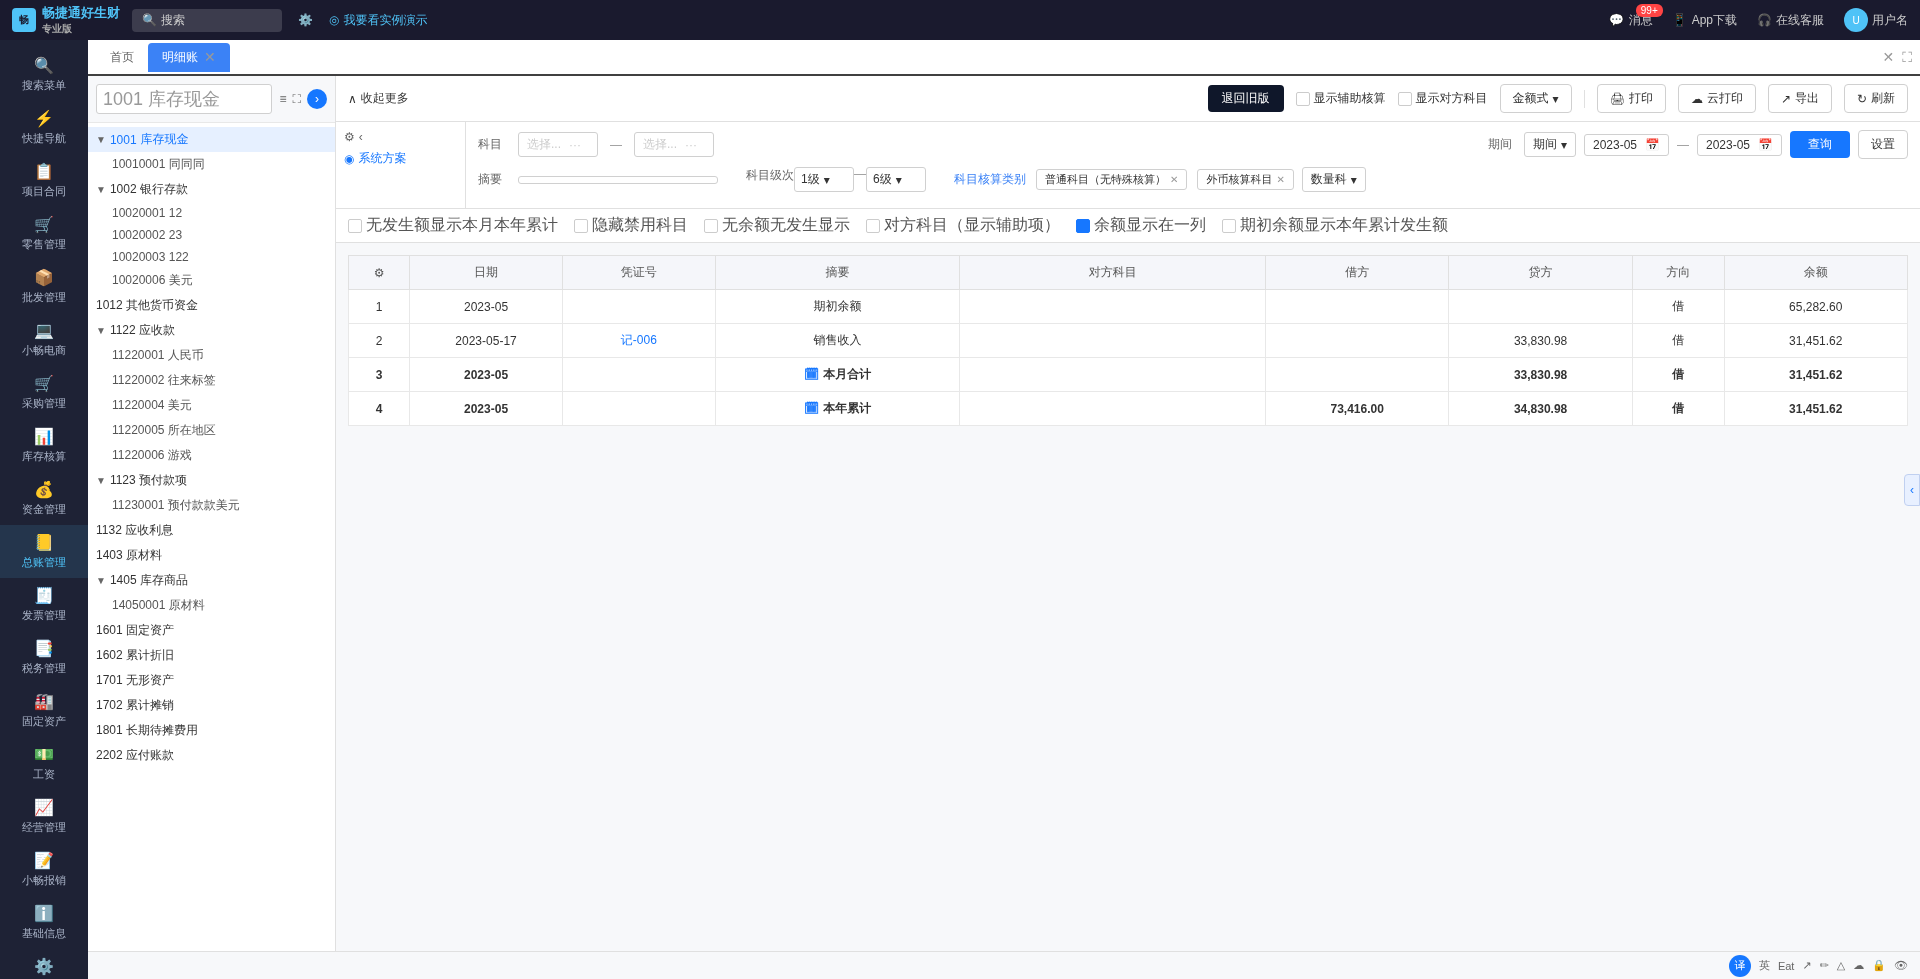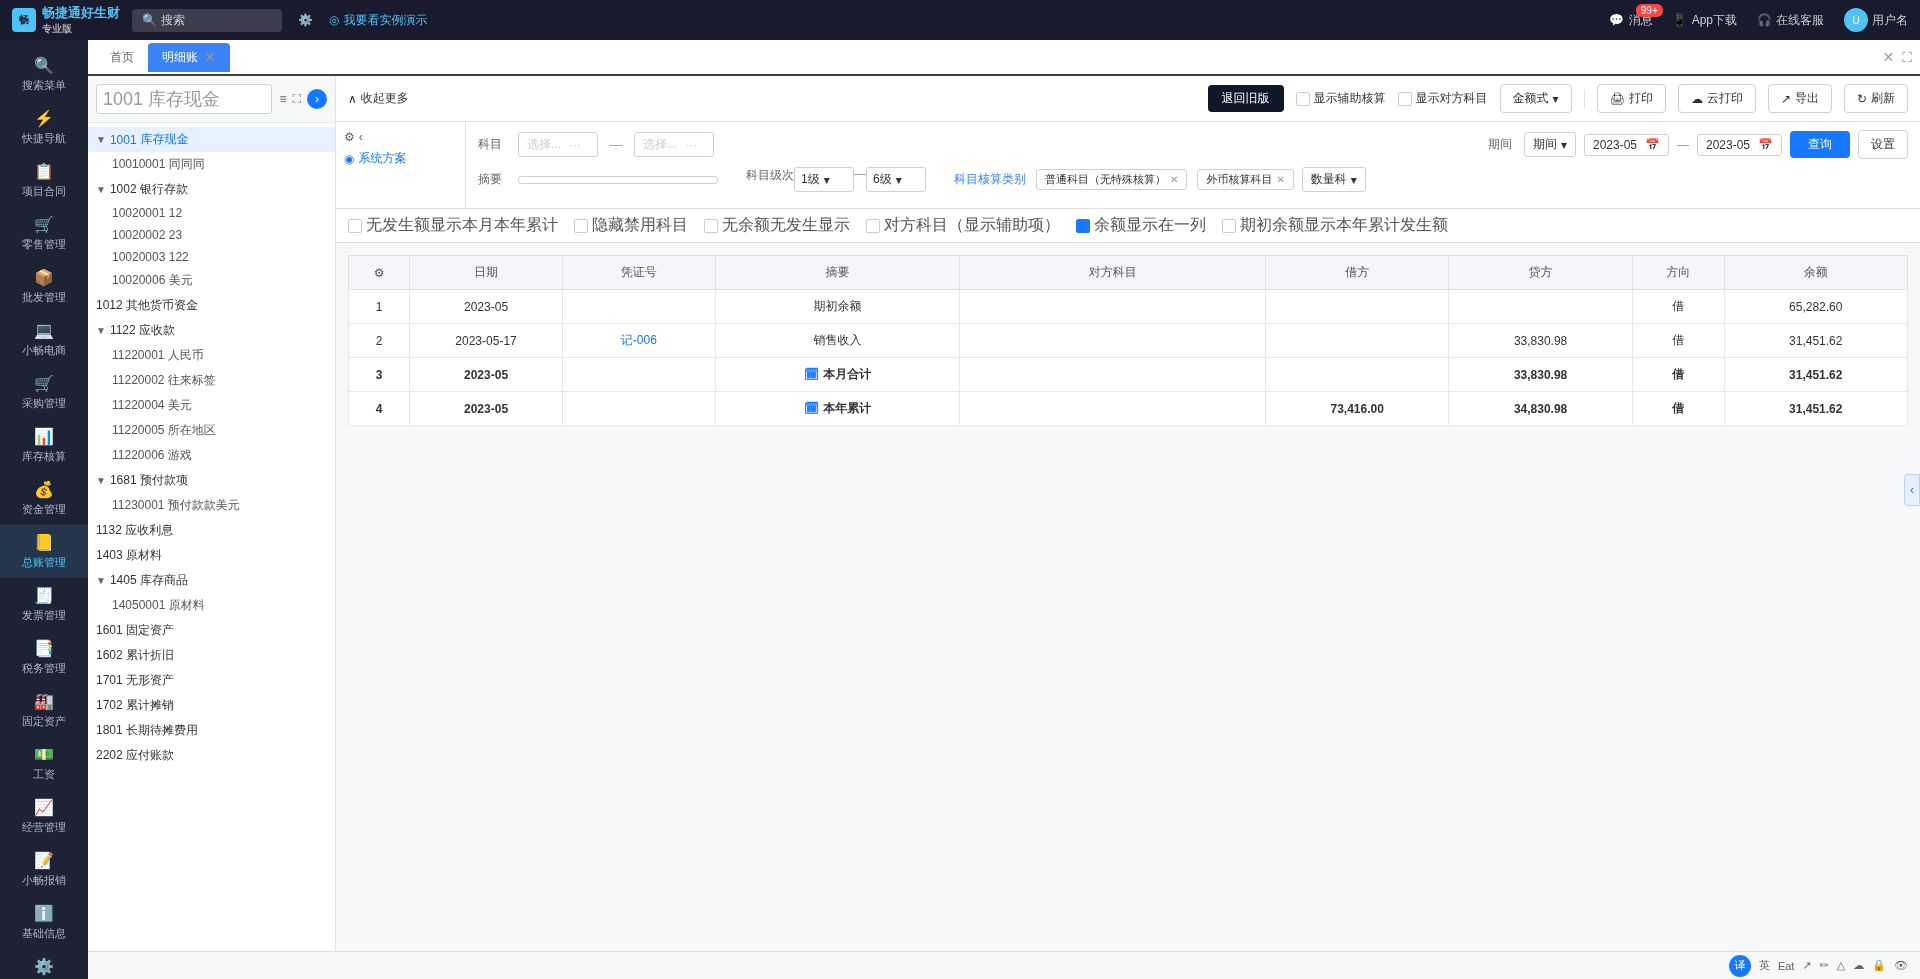--- a/index.html
+++ b/index.html
@@ -314,21 +314,21 @@
           <span>11220004 美元</span>
         </div>
         <div class="account-item child">
           <span>11220005 所在地区</span>
         </div>
         <div class="account-item child">
           <span>11220006 游戏</span>
         </div>
         <div class="account-item parent">
           <span class="tri">▼</span>
-          <span>1681 预付款项</span>
+          <span>1123 预付款项</span>
         </div>
         <div class="account-item child">
           <span>11230001 预付款款美元</span>
         </div>
         <div class="account-item parent">
           <span>1132 应收利息</span>
         </div>
         <div class="account-item parent">
           <span>1403 原材料</span>
         </div>

